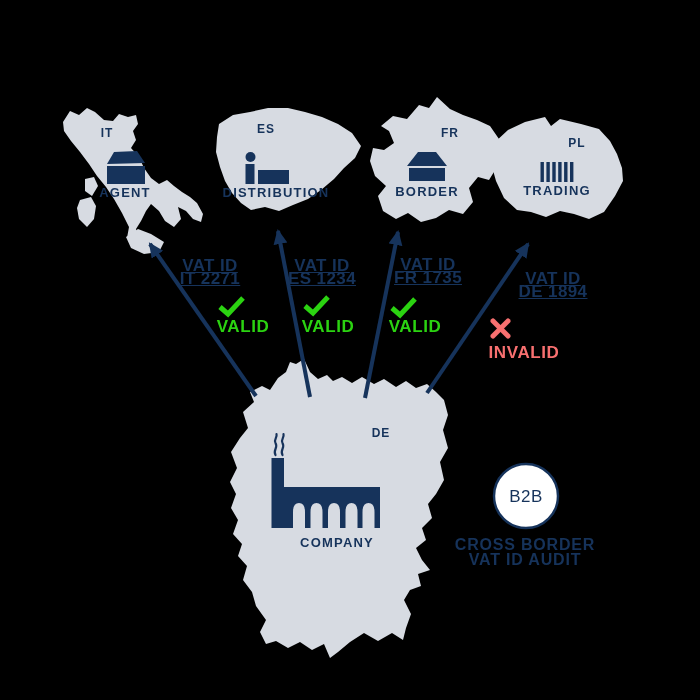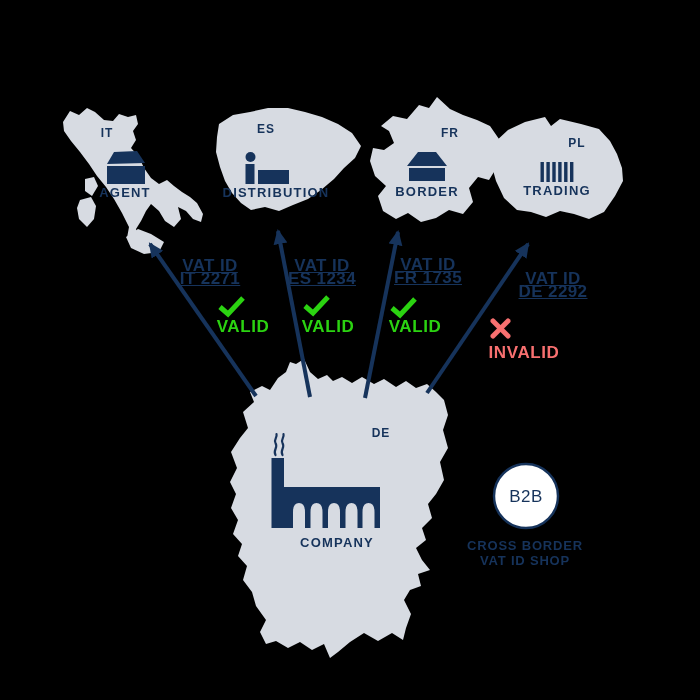--- a/index.html
+++ b/index.html
@@ -15,21 +15,21 @@
     color:var(--navy,#16335B);font-weight:bold;white-space:nowrap;
     text-align:center;
   }
   .code{font-size:12px;letter-spacing:1px;}
   .role{font-size:13px;letter-spacing:1.2px;}
   .vat{font-size:17px;line-height:13px;letter-spacing:0.4px;text-decoration:underline;}
   .status{font-size:17px;letter-spacing:0.6px;}
   .status.valid{color:var(--valid-green,#2BD311);text-align:right;}
   .status.invalid{color:var(--invalid-red,#F87070);}
   .badge-label{font-size:17px;font-weight:400;letter-spacing:0.5px;}
-  .badge-caption{font-size:13px;letter-spacing:0.8px;}
+  .badge-caption{font-size:16px;letter-spacing:0.8px;}
 </style>
 </head>
 <body>
 
 <div class="canvas">
 
   <svg width="700" height="700" viewBox="0 0 700 700">
     <defs>
       <marker id="ah" markerWidth="18" markerHeight="16" refX="13" refY="7" orient="auto" markerUnits="userSpaceOnUse">
         <path d="M0,0 L15,7 L0,14 Z" fill="#16335B"></path>
@@ -135,25 +135,25 @@
   <div class="label vat" style="left:322px;top:272px">
     <div>VAT ID</div>
     <div>ES 1234</div>
   </div>
   <div class="label vat" style="left:428px;top:271px">
     <div>VAT ID</div>
     <div>FR 1735</div>
   </div>
   <div class="label vat" style="left:553px;top:285px">
     <div>VAT ID</div>
-    <div>DE 2292</div>
+    <div>DE 1894</div>
   </div>
 
   <div class="label status valid" style="left:243px;top:327px">VALID</div>
   <div class="label status valid" style="left:328px;top:327px">VALID</div>
   <div class="label status valid" style="left:415px;top:327px">VALID</div>
   <div class="label status invalid" style="left:524px;top:353px">INVALID</div>
 
   <div class="label badge-label" style="left:526px;top:497px">B2B</div>
   <div class="label badge-caption" style="left:525px;top:545px">CROSS BORDER</div>
-  <div class="label badge-caption" style="left:525px;top:560px">VAT ID SHOP</div>
+  <div class="label badge-caption" style="left:525px;top:560px">VAT ID AUDIT</div>
 
 </div>
 
 </body></html>

